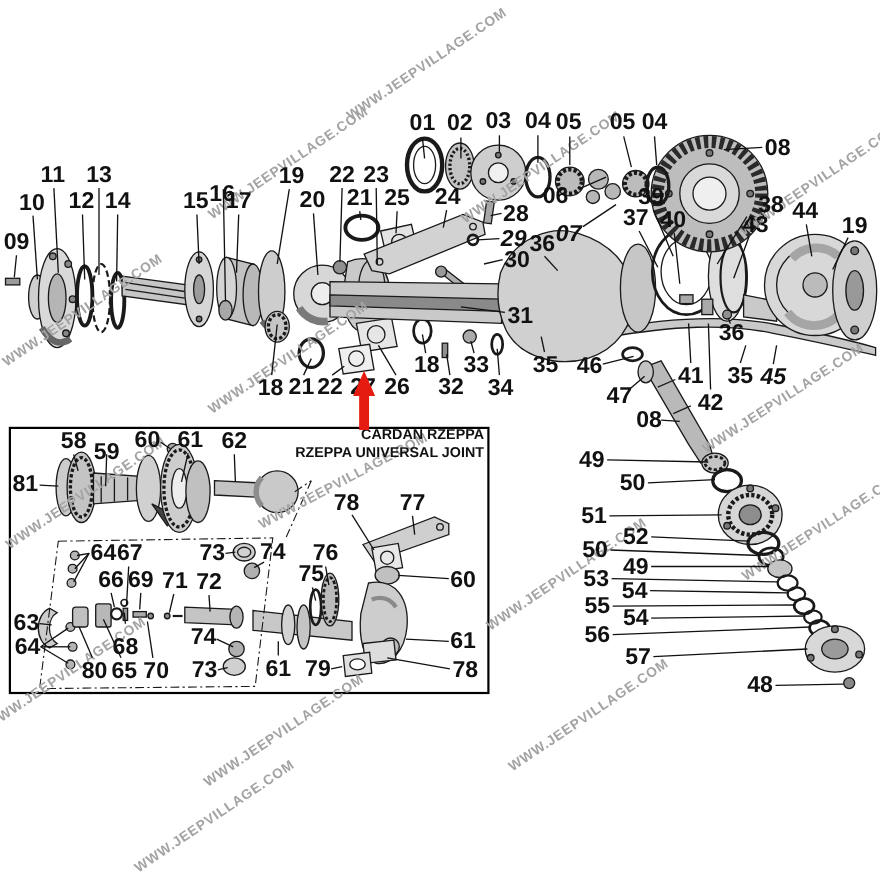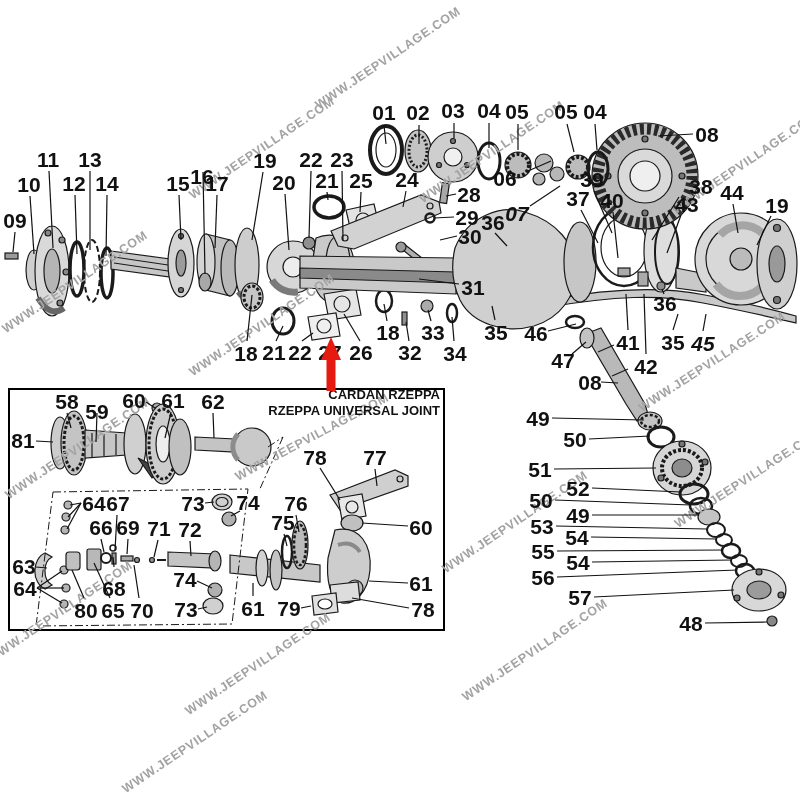--- a/index.html
+++ b/index.html
@@ -379,21 +379,21 @@
       <div class="part-num" style="left: 202px; top: 176px;">16</div>
       <div class="part-num" style="left: 217px; top: 183px;">17</div>
       <div class="part-num" style="left: 265px; top: 160px;">19</div>
       <div class="part-num" style="left: 284px; top: 182px;">20</div>
       <div class="part-num" style="left: 311px; top: 159px;">22</div>
       <div class="part-num" style="left: 342px; top: 159px;">23</div>
       <div class="part-num" style="left: 327px; top: 180px;">21</div>
       <div class="part-num" style="left: 361px; top: 180px;">25</div>
       <div class="part-num" style="left: 407px; top: 179px;">24</div>
       <div class="part-num" style="left: 469px; top: 194px;">28</div>
-      <div class="part-num" style="left: 467px; top: 217px;">29</div>
+      <div class="part-num" style="left: 467px; top: 217px; font-style: italic;">29</div>
       <div class="part-num" style="left: 470px; top: 236px;">30</div>
       <div class="part-num" style="left: 493px; top: 222px;">36</div>
       <div class="part-num" style="left: 473px; top: 287px;">31</div>
       <div class="part-num" style="left: 384px; top: 112px;">01</div>
       <div class="part-num" style="left: 418px; top: 112px;">02</div>
       <div class="part-num" style="left: 453px; top: 110px;">03</div>
       <div class="part-num" style="left: 489px; top: 110px;">04</div>
       <div class="part-num" style="left: 517px; top: 111px;">05</div>
       <div class="part-num" style="left: 566px; top: 111px;">05</div>
       <div class="part-num" style="left: 595px; top: 111px;">04</div>

